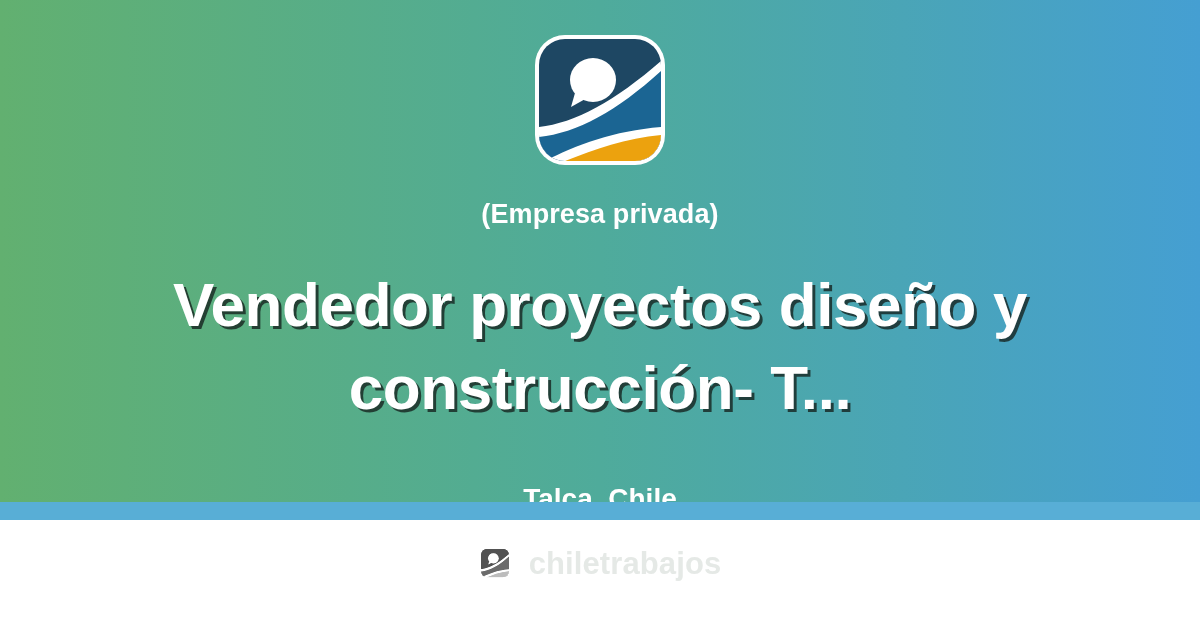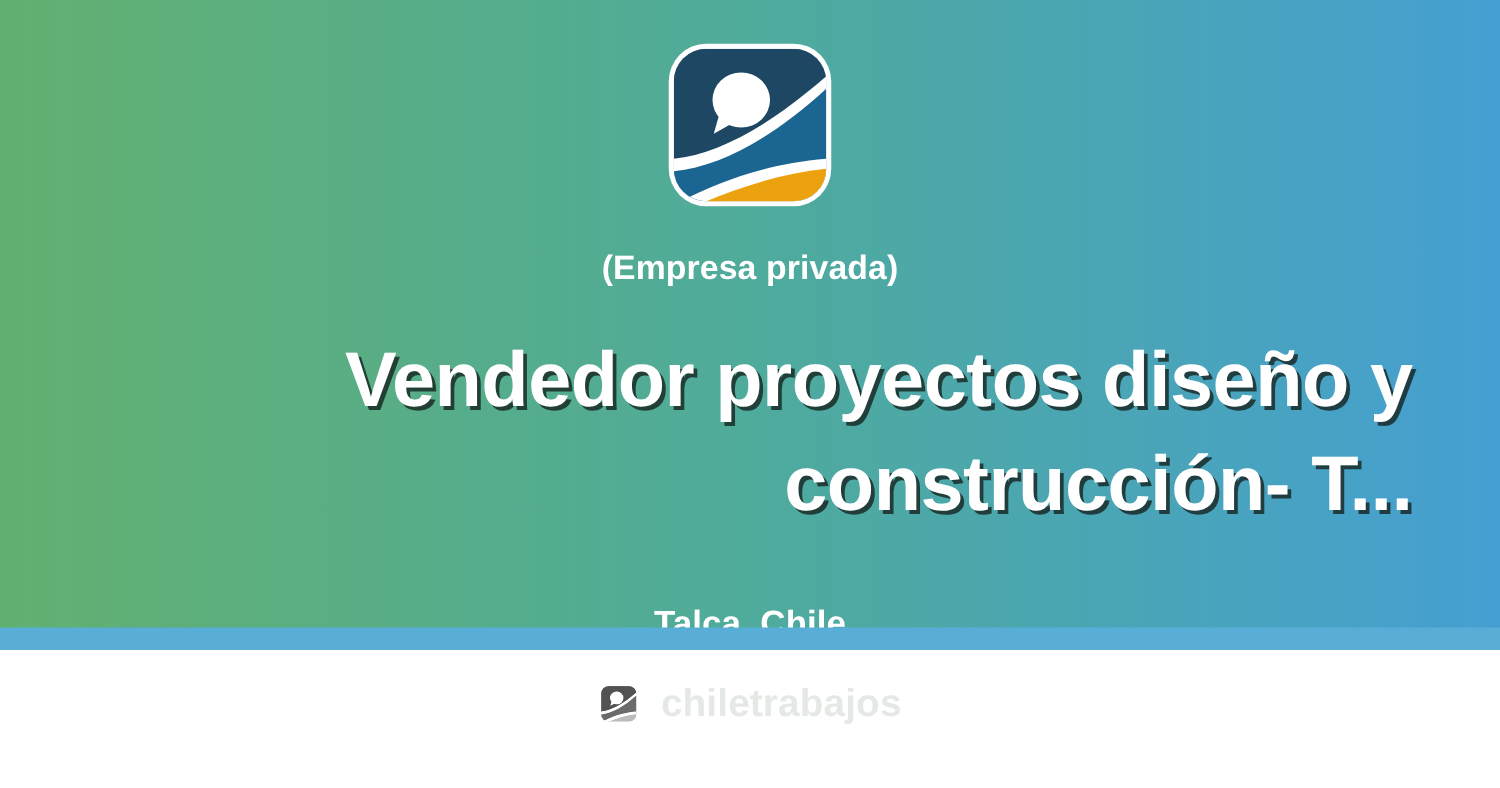--- a/index.html
+++ b/index.html
@@ -44,21 +44,21 @@
     color: #ffffff;
     letter-spacing: 0.1px;
     line-height: 1;
     text-align: center;
   }
 
   
   .title {
     margin-top: 35px;
     width: 1060px;
-    text-align: right;
+    text-align: center;
     font-size: 62px;
     font-weight: bold;
     color: #ffffff;
     line-height: 1.34;
     letter-spacing: -0.4px;
     text-shadow: 3px 3px 0 rgba(20, 32, 28, 0.78);
     word-wrap: break-word;
   }
 
   
@@ -69,21 +69,21 @@
     color: #ffffff;
     line-height: 1;
     text-align: center;
   }
 
   
   .brand {
     margin-top: 34px;
     display: flex;
     flex-direction: row;
-    align-items: flex-start;
+    align-items: center;
     gap: 18px;
   }
   .brand-mark {
     width: 32px;
     height: 32px;
     display: block;
     filter: grayscale(1) contrast(1.18) brightness(1.02);
     opacity: 0.86;
   }
   .brand-name {

